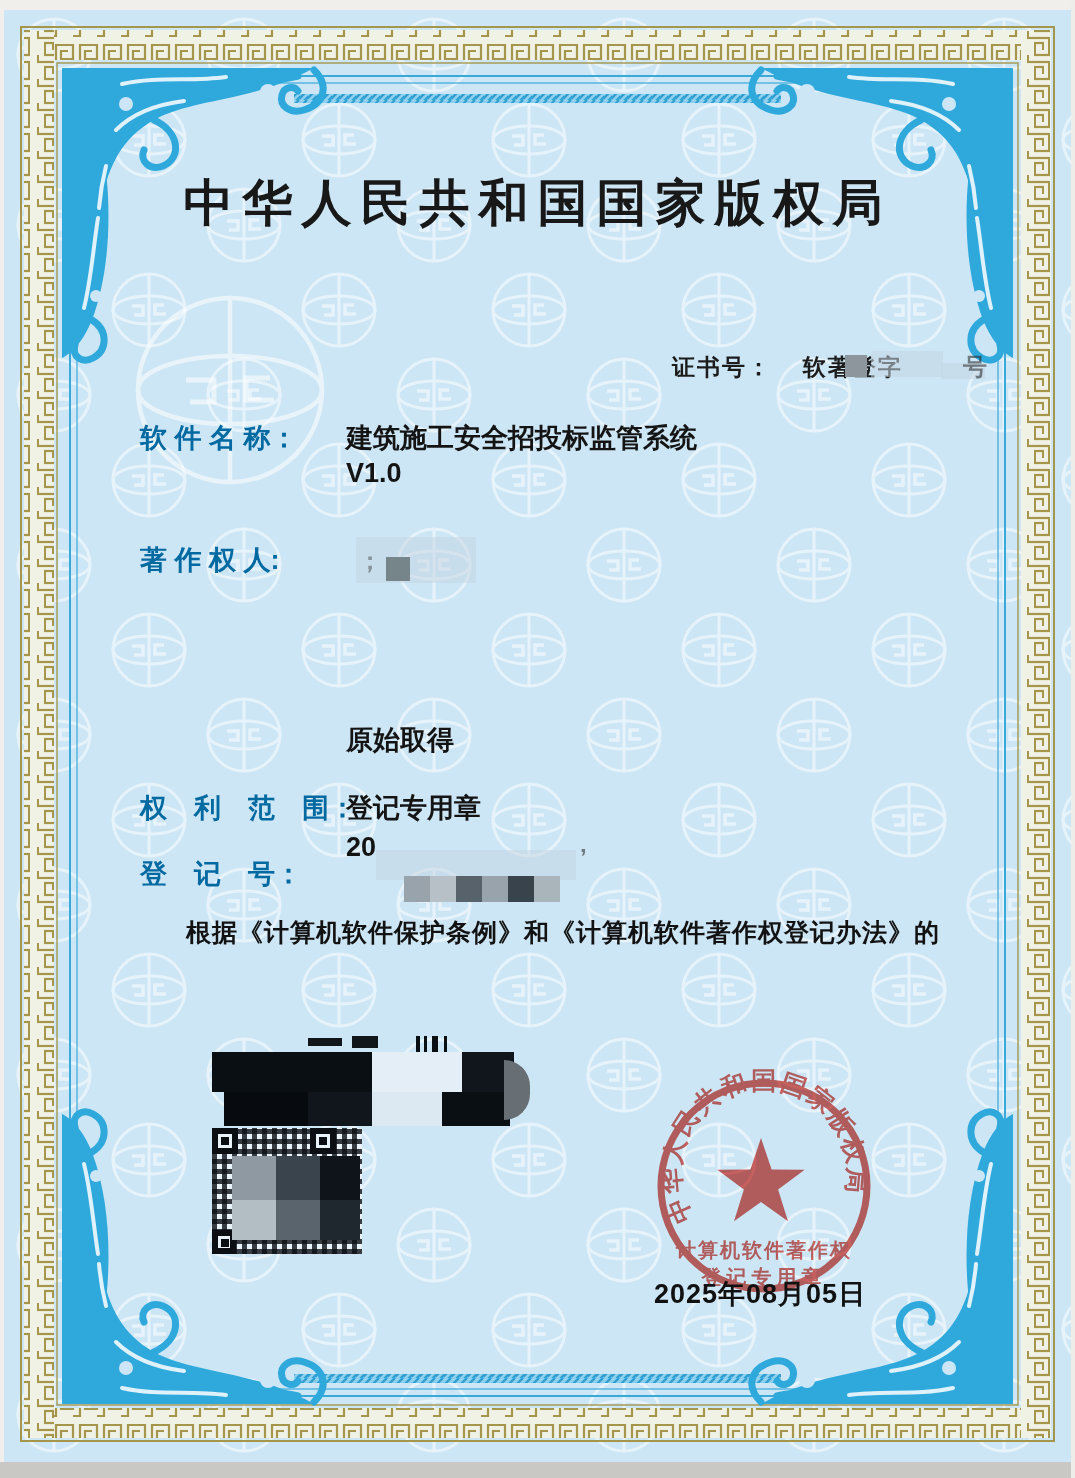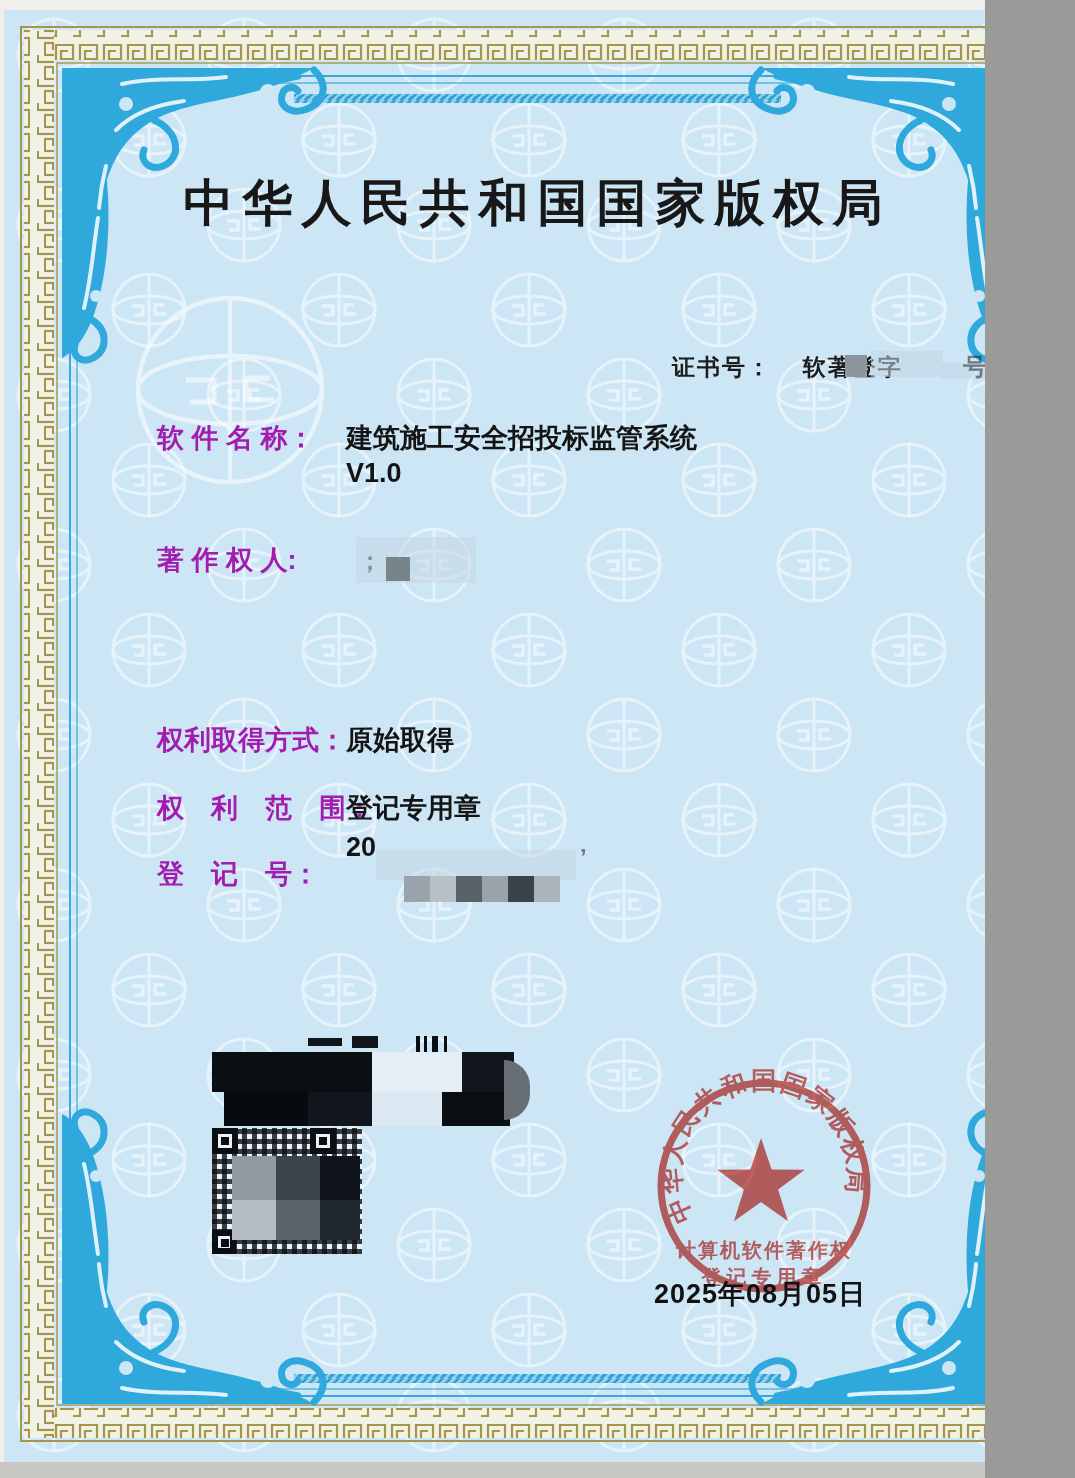--- a/index.html
+++ b/index.html
@@ -1,25 +1,25 @@
 <!DOCTYPE html>
 <html><head>
 <meta charset="utf-8">
 <style>
   html,body{margin:0;padding:0;}
   body{font-family:"Liberation Sans","DejaVu Sans",sans-serif;background:#9a9a98;}
-  .page{position:relative;width:985px;height:1478px;background:#f1efec;overflow:hidden;}
+  .page{position:relative;width:1075px;height:1478px;background:#f1efec;overflow:hidden;}
   .cert{position:absolute;left:4px;top:10px;width:1067px;height:1452px;background:#cde6f5;overflow:hidden;}
   .bgsvg{position:absolute;left:0;top:0;}
   .edge{position:absolute;background:#c9c8c5;}
   .title{position:absolute;left:0;width:1067px;text-align:center;color:#181818;font-weight:900;}
   .t1{top:160px;font-size:50px;letter-spacing:9px;}
   .t2{top:238px;font-size:48px;letter-spacing:7px;}
   .certno{position:absolute;left:668px;top:342px;font-size:23px;font-weight:800;color:#1c1c1c;letter-spacing:2px;white-space:nowrap;}
-  .fieldlabel{position:absolute;left:153px;font-size:27px;font-weight:800;color:#a21caf;white-space:nowrap;}
+  .fieldlabel{position:absolute;left:136px;font-size:27px;font-weight:800;color:#0369a1;white-space:nowrap;}
   .fieldvalue{position:absolute;left:342px;font-size:27px;font-weight:800;color:#141414;white-space:nowrap;text-align:center;}
   .para{position:absolute;font-size:25px;font-weight:700;color:#121212;letter-spacing:1px;white-space:nowrap;}
   .date{position:absolute;left:650px;top:1266px;font-size:27px;font-weight:800;color:#111;letter-spacing:1px;}
   .redact{position:absolute;}
   .blur{background:rgba(196,213,226,.55);}
   .pix{position:absolute;}
   .partial{position:absolute;font-size:24px;font-weight:800;color:#222;opacity:.55;}
   .qrbase{position:absolute;left:0;top:0;width:150px;height:126px;background-color:#e8f2f8;
     background-image:repeating-linear-gradient(0deg,rgba(10,15,20,.8) 0 5px,transparent 5px 10px),
                      repeating-linear-gradient(90deg,rgba(10,15,20,.8) 0 5px,transparent 5px 10px);}
@@ -142,39 +142,39 @@
     <div class="fieldvalue" style="top:410px;">建筑施工安全招投标监管系统</div>
     <div class="fieldvalue" style="top:448px;">V1.0</div>
 
     <div class="fieldlabel" style="top:532px;">著 作 权 人:</div>
     <div class="redact" style="left:352px;top:527px;width:140px;height:50px;">
       <div class="pix blur" style="left:0;top:0;width:120px;height:46px;"></div>
       <div class="partial" style="left:2px;top:8px;opacity:.4;">；</div>
       <div class="pix" style="left:30px;top:20px;width:24px;height:24px;background:#76858a;"></div>
     </div>
 
-    <div class="fieldlabel" style="top:712px;">权利取得方式：</div>
     <div class="fieldvalue" style="top:712px;">原始取得</div>
 
     <div class="fieldlabel" style="top:780px;">权　利　范　围：</div>
     <div class="fieldvalue" style="top:780px;">登记专用章</div>
 
     <div class="fieldlabel" style="top:846px;">登　记　号：</div>
     <div class="fieldvalue" style="top:822px;">20</div>
     <div class="redact" style="left:372px;top:840px;width:230px;height:56px;">
       <div class="pix blur" style="left:0;top:0;width:200px;height:30px;"></div>
       <div class="partial" style="left:204px;top:-6px;">’</div>
       <div class="pix" style="left:28px;top:26px;width:26px;height:26px;background:#98a3ab;"></div>
       <div class="pix" style="left:54px;top:26px;width:26px;height:26px;background:#b6c0c6;"></div>
       <div class="pix" style="left:80px;top:26px;width:26px;height:26px;background:#57626b;"></div>
       <div class="pix" style="left:106px;top:26px;width:26px;height:26px;background:#98a3ab;"></div>
       <div class="pix" style="left:132px;top:26px;width:26px;height:26px;background:#39434c;"></div>
       <div class="pix" style="left:158px;top:26px;width:26px;height:26px;background:#aab4bb;"></div>
     </div>
 
+    <div class="para" style="left:182px;top:906px;">根据《计算机软件保护条例》和《计算机软件著作权登记办法》的</div>
 
     <div class="redact" style="left:208px;top:1026px;width:330px;height:96px;">
       <div class="pix" style="left:96px;top:2px;width:34px;height:8px;background:#11161b;"></div>
       <div class="pix" style="left:140px;top:0;width:26px;height:12px;background:#11161b;"></div>
       <div class="pix" style="left:204px;top:0;width:4px;height:24px;background:#0a0f14;"></div>
       <div class="pix" style="left:212px;top:0;width:3px;height:24px;background:#0a0f14;"></div>
       <div class="pix" style="left:220px;top:0;width:6px;height:26px;background:#0a0f14;"></div>
       <div class="pix" style="left:232px;top:0;width:3px;height:28px;background:#0a0f14;"></div>
       <div class="pix" style="left:0px;top:16px;width:160px;height:40px;background:#0a0f14;"></div>
       <div class="pix" style="left:160px;top:16px;width:90px;height:40px;background:#e3eef6;"></div>

